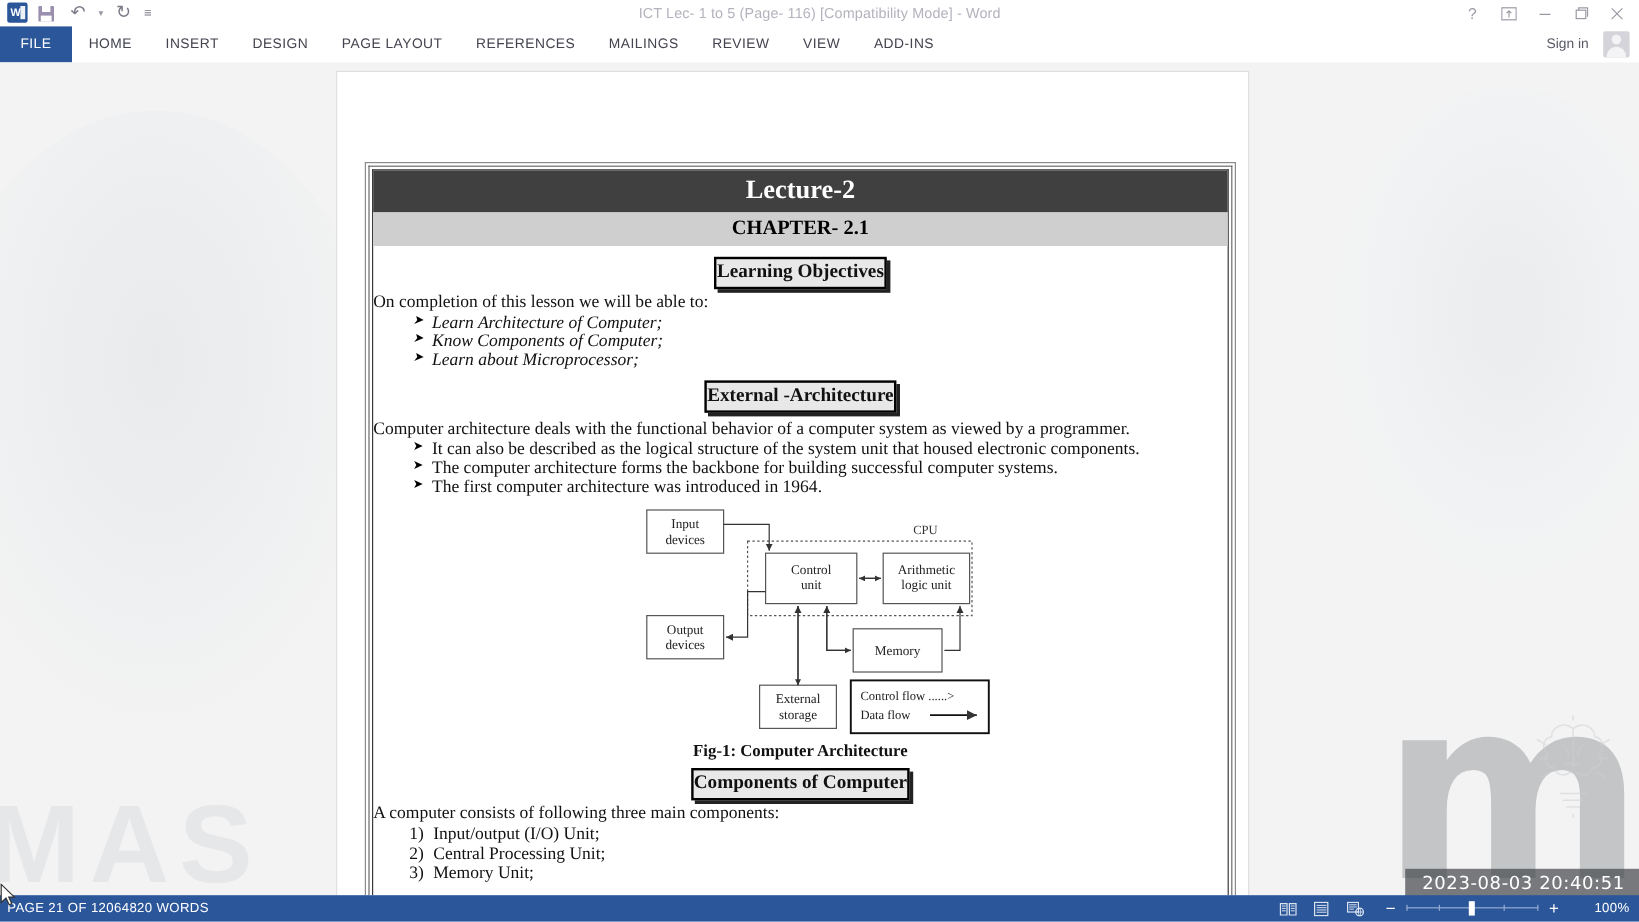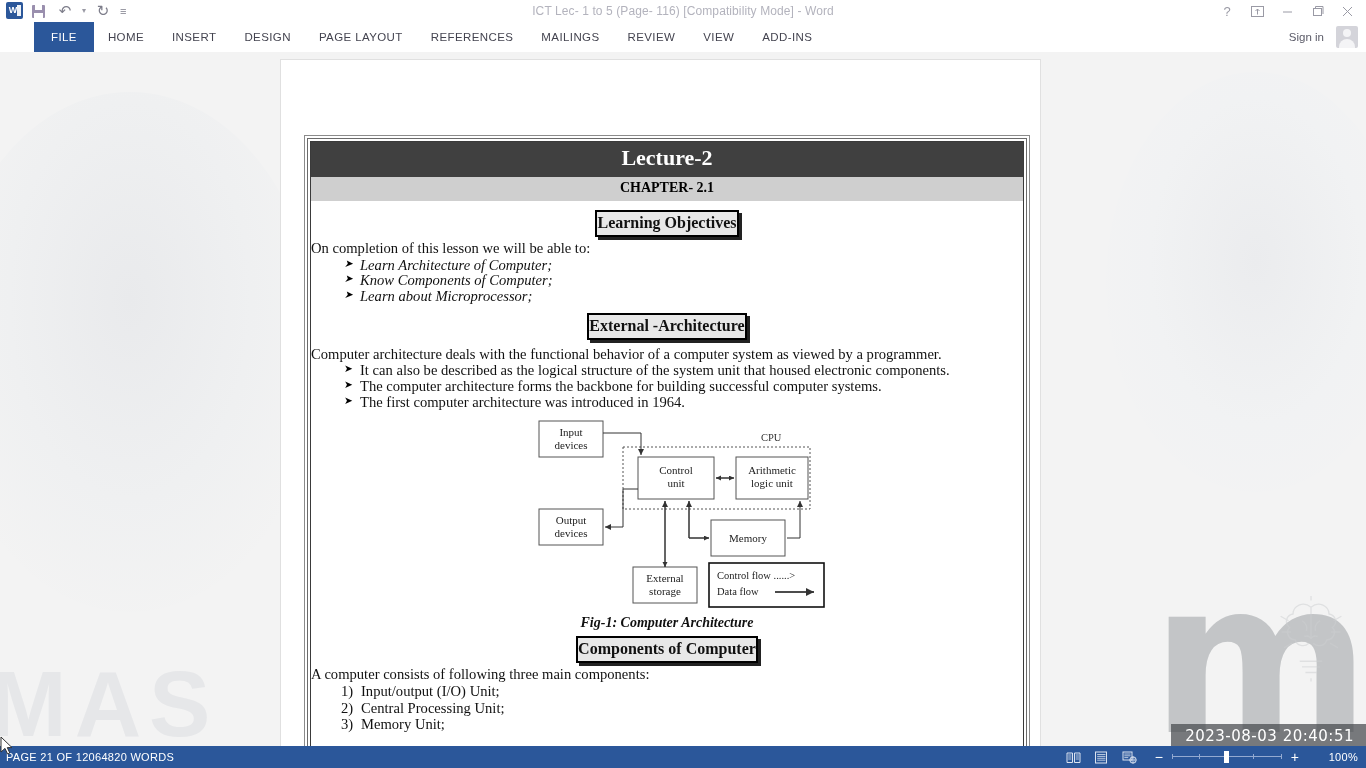--- a/index.html
+++ b/index.html
@@ -50,21 +50,21 @@
     width: 30px; height: 20px; display: flex; align-items: center; justify-content: center;
     color: #9a9aa5; font-size: 13px;
   }
   .win-btn svg { display:block; }
 
   
   .ribbon {
     position: absolute; top: 22px; left: 0; width: 1366px; height: 30px;
     background: #ffffff;
   }
-  .tabs { display: flex; align-items: stretch; height: 30px; padding-left: 34px; }
+  .tabs { display: flex; align-items: stretch; height: 30px; }
   .tab {
     display: flex; align-items: center; padding: 0 14px;
     font-size: 11.5px; color: #444450; letter-spacing: .4px;
     font-family: "Liberation Sans", sans-serif;
   }
   .tab.file {
     background: #2B579A; color: #ffffff; padding: 0 17px; font-weight: normal;
   }
   .signin {
     position: absolute; right: 42px; top: 0; height: 30px; display: flex; align-items: center;
@@ -148,21 +148,21 @@
     color: #111;
   }
 
   .banner-black {
     background: #404040; color: #ffffff; text-align: center;
     font-size: 22px; font-weight: bold; padding: 3px 0 6px;
     font-family: "Liberation Serif", serif;
   }
   .banner-gray {
     background: #cfcfcf; color: #000; text-align: center;
-    font-size: 14px; font-weight: bold; padding: 3px 0 5px;
+    font-size: 17px; font-weight: bold; padding: 3px 0 5px;
     font-family: "Liberation Serif", serif;
   }
 
   .boxhead-wrap { text-align: center; margin: 9px 0 4px; }
   .boxhead {
     display: inline-block; padding: 2px 0 3px;
     border: 2px solid #000; background: #e8e8e8;
     font-size: 16px; font-weight: bold;
     box-shadow: 3px 3px 0 #222;
     font-family: "Liberation Serif", serif;
@@ -183,21 +183,21 @@
   }
   ul.arrows.italic li { font-style: italic; }
   ol.nums { list-style: none; margin: 1px 0 0 30px; padding: 0; }
   ol.nums li {
     font-size: 14.6px; line-height: 1.12; position: relative; padding-left: 20px;
     font-family: "Liberation Serif", serif;
   }
   ol.nums li .num { position: absolute; left: 0; top: 0; }
 
   .figcap {
-    text-align: center; font-size: 14px; font-weight: bold; font-style: italic;
+    text-align: center; font-size: 14px; font-weight: bold; 
     margin-top: 6px; font-family: "Liberation Serif", serif;
   }
 
   
   .diagram { position: relative; width: 100%; height: 192px; margin-top: 6px; }
 
   
   .statusbar {
     position: absolute; bottom: 0; left: 0; width: 1366px; height: 22px;
     background: #2B579A; color: #ffffff;

